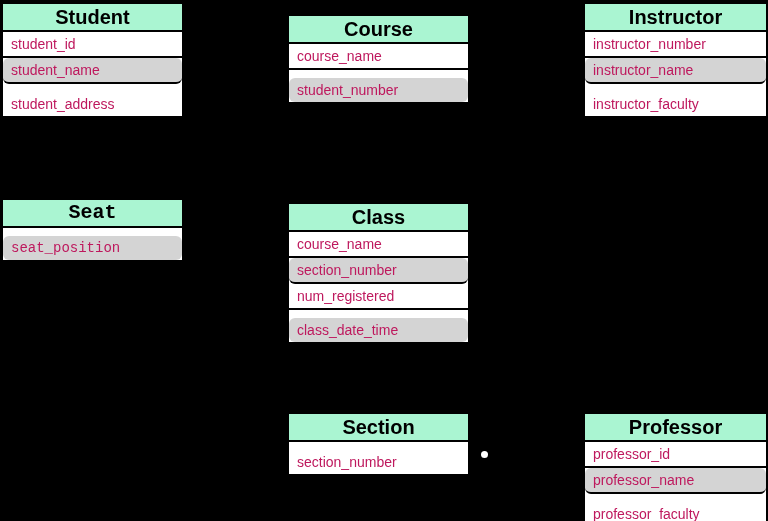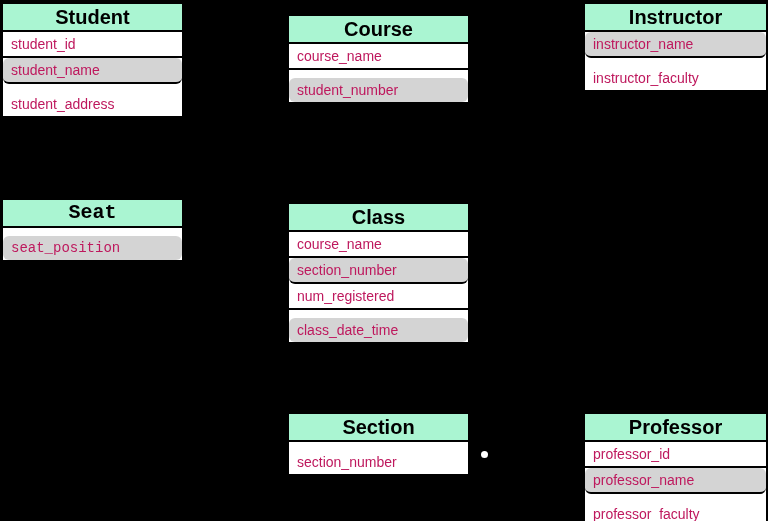--- a/index.html
+++ b/index.html
@@ -79,20 +79,21 @@
   </div>
 
   <div class="dtable" id="t-course">
     <div class="thead">Course</div>
     <div class="trow">course_name</div>
     <div class="trow alt">student_number</div>
   </div>
 
   <div class="dtable" id="t-instructor">
     <div class="thead">Instructor</div>
+    <div class="trow">instructor_number</div>
     <div class="trow alt">instructor_name</div>
     <div class="trow">instructor_faculty</div>
   </div>
 
   <div class="dtable" id="t-seat">
     <div class="thead">Seat</div>
     <div class="trow alt">seat_position</div>
   </div>
 
   <div class="dtable" id="t-class">

